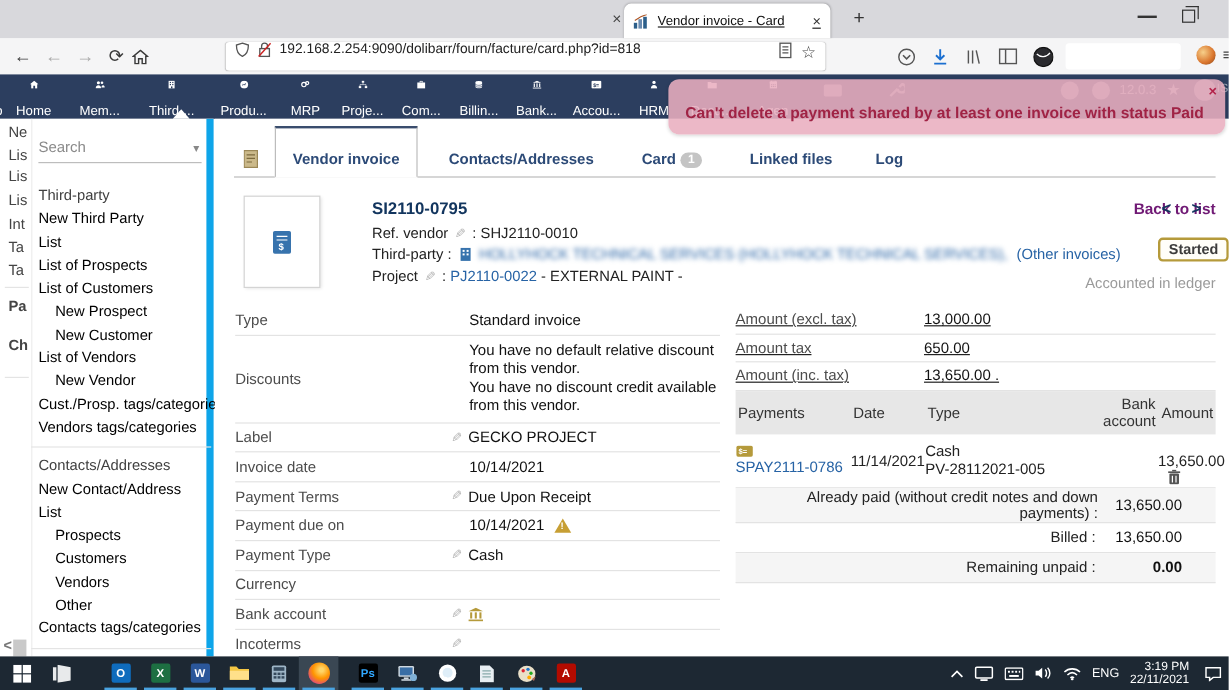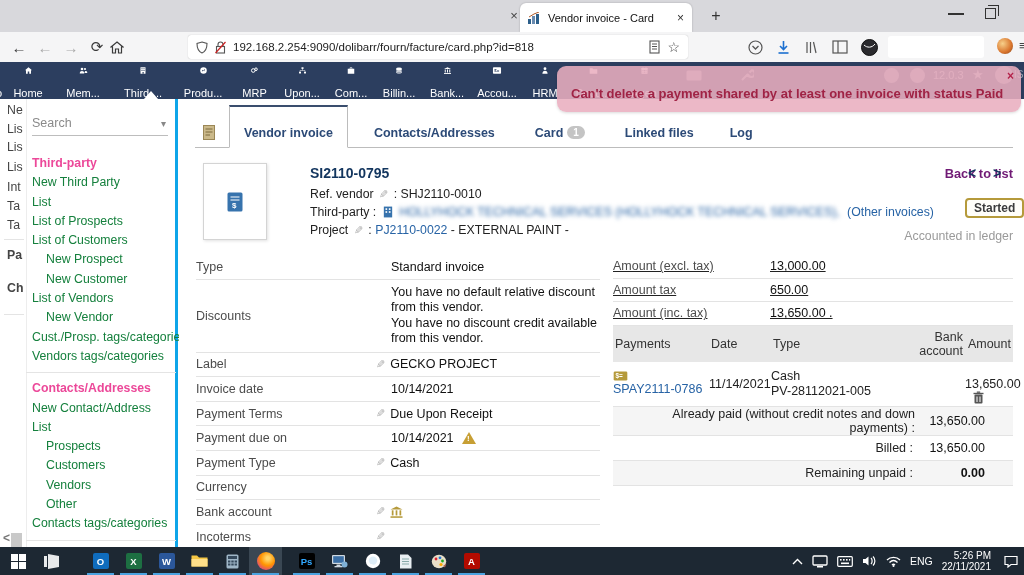--- a/index.html
+++ b/index.html
@@ -3,32 +3,32 @@
 <meta charset="utf-8">
 <style>
   * { margin:0; padding:0; box-sizing:border-box; }
   html,body { width:1024px; height:575px; overflow:hidden; }
   body { font-family:"Liberation Sans",sans-serif; background:#fff; position:relative; font-size:12.5px; color:#222; }
   svg { display:block; }
 
   
   .tabstrip { position:absolute; left:0; top:0; width:1024px; height:32px; background:#d8d8dc; }
   .bg-tab-close { position:absolute; left:505px; top:7px; width:18px; height:18px; color:#444; font-size:13px; text-align:center; line-height:18px; }
-  .tab { position:absolute; left:520px; top:3px; width:172px; height:29px; background:#fff; border-radius:6px 6px 0 0; box-shadow:0 0 2px rgba(0,0,0,.25); display:flex; align-items:center; padding:0 8px; gap:6px; }
+  .tab { position:absolute; left:520px; top:3px; width:172px; height:29px; background:#fff; border-radius:6px 6px 0 0; box-shadow:0 0 2px rgba(0,0,0,.25); display:flex; align-items:center; padding:0 8px; gap:6px;text-decoration:underline; }
   .tab-title { font-size:11px; color:#111; flex:1; white-space:nowrap; overflow:hidden; }
   .tab-close { color:#333; font-size:12px; }
   .new-tab { position:absolute; left:706px; top:6px; width:20px; height:20px; color:#333; font-size:16px; text-align:center; line-height:20px; }
   .win-min { position:absolute; left:948px; top:12px; width:16px; height:3px; border-bottom:2px solid #333; }
   .win-restore { position:absolute; left:985px; top:8px; width:11px; height:11px; border:1.5px solid #333; background:#d8d8dc; }
   .win-restore:before { content:""; position:absolute; left:2px; top:-4px; width:10px; height:10px; border:1.5px solid #333; border-bottom:none; border-left:none; }
 
   .toolbar { position:absolute; left:0; top:32px; width:1024px; height:30px; background:#f5f5f6; display:flex; align-items:center; }
   .nav-btn { width:26px; text-align:center; font-size:15px; color:#3a3a3a; }
   .nav-btn.dim { color:#a9a9a9; }
-  .urlbar { position:absolute; left:188px; top:35px; width:500px; height:24px; background:#fff; border-radius:3px; box-shadow:0 0 1px rgba(0,0,0,.3); display:flex; align-items:center; padding:0 8px; gap:7px; }
+  .urlbar { position:absolute; left:188px; top:35px; width:500px; height:24px; background:#fff; border-radius:3px; box-shadow:0 0 1px rgba(0,0,0,.3); display:flex; align-items:flex-start; padding:0 8px; gap:7px; }
   .url-text { font-size:11.5px; color:#222; flex:1; white-space:nowrap; overflow:hidden; }
   .tool-icons { position:absolute; left:748px; top:35px; height:24px; display:flex; align-items:center; gap:13px; }
   .ext-box { position:absolute; left:888px; top:36px; width:96px; height:22px; background:#fff; border-radius:3px; }
   .fox-ext { position:absolute; left:997px; top:38px; width:16px; height:16px; border-radius:50%; background:radial-gradient(circle at 35% 35%, #f7d08a, #d9742c 60%, #7c4420); }
   .menu-cut { position:absolute; left:1019px; top:38px; width:5px; height:16px; color:#444; font-size:13px; overflow:hidden; }
 
   
   .dolinav { position:absolute; left:0; top:62px; width:1024px; height:37px; background:#2c3e5f; display:flex; }
   .dnav-item { position:relative; display:flex; flex-direction:column; align-items:center; justify-content:flex-start; color:#fff; padding-top:5px; flex:0 0 auto; }
   .dnav-item .lbl { font-size:11px; margin-top:13px; white-space:nowrap; }
@@ -36,30 +36,30 @@
   .tri-up { position:absolute; left:144px; top:91px; width:0; height:0; border-left:7px solid transparent; border-right:7px solid transparent; border-bottom:8px solid #fff; }
   .ghosts { position:absolute; top:62px; left:0; width:1024px; height:37px; color:rgba(255,255,255,.55); }
   .ghosts > * { position:absolute; }
 
   
   .toast { position:absolute; left:557px; top:66px; width:464px; height:46px; background:rgba(233,174,191,.88); border-radius:9px; z-index:30; box-shadow:0 1px 3px rgba(0,0,0,.15); }
   .toast-msg { position:absolute; left:14px; top:20px; width:440px; font-size:13px; font-weight:600; color:#a02345; white-space:nowrap; }
   .toast-close { position:absolute; right:7px; top:3px; color:#b3224a; font-weight:700; font-size:12px; }
 
   
-  .sidebar { position:absolute; left:0; top:99px; width:178px; bottom:28px; background:#fff; border-right:3px solid #0ea5e9; }
+  .sidebar { position:absolute; left:0; top:99px; width:178px; bottom:28px; background:#fff; border-right:6px solid #0ea5e9; }
   .ghostcol { position:absolute; left:0; top:0; width:27px; height:100%; border-right:1px solid #ededed; overflow:hidden; color:#444; }
   .ghostcol span { position:absolute; left:7px; font-size:12.3px; white-space:nowrap; }
   .ghostcol .b { font-weight:700; }
   .ghostcol .gdiv { position:absolute; left:4px; width:20px; border-top:1px solid #e4e4e4; }
   .searchwrap { position:absolute; left:32px; top:17px; width:136px; height:20px; border-bottom:1px solid #bdbdbd; color:#8a8a8a; font-size:12.5px; }
   .searchwrap .car { position:absolute; right:2px; top:2px; color:#888; font-size:10px; }
   .menu { position:absolute; left:32px; top:55px; width:146px; }
-  .mi { height:19.3px; line-height:19.3px; font-size:12.3px; color:#15803d; white-space:nowrap; }
-  .mi.hdr { font-weight:700; color:#ec4899; }
+  .mi { height:19.3px; line-height:19.3px; font-size:12.3px; color:#000000; white-space:nowrap; }
+  .mi.hdr { font-weight:400; color:#404040; }
   .mi.ind { padding-left:14px; }
   .mdiv { border-top:1px solid #e4e4e4; margin:6px 0 6px -6px; width:150px; }
   .side-collapse { position:absolute; left:3px; bottom:2px; color:#777; font-size:12px; font-weight:700; }
   .side-thumb { position:absolute; left:11px; bottom:0; width:11px; height:14px; background:#c9c9c9; }
 
   
   .content { position:absolute; left:179px; top:99px; width:845px; bottom:28px; background:#fff; }
   .tabsrow { position:absolute; left:16px; top:20px; width:818px; height:29px; border-bottom:1px solid #bcbcbc; display:flex; align-items:flex-end; }
   .doctab-icon { margin:0 14px 7px 8px; }
   .ctab { font-size:12.5px; font-weight:700; color:#2c4a77; padding:19px 14px 7px; white-space:nowrap; }
@@ -239,21 +239,21 @@
       </svg>
     <span class="lbl">MRP</span>
   </div>
   <div class="dnav-item" style="width:50px">
     <svg width="15" height="14" viewBox="0 0 15 14">
         <rect x="5.5" y="0.5" width="4" height="3.4" fill="#fff"></rect>
         <rect x="0.5" y="9.5" width="4" height="3.4" fill="#fff"></rect>
         <rect x="10.5" y="9.5" width="4" height="3.4" fill="#fff"></rect>
         <path d="M7.5 4 V7 M2.5 9.5 V7 H12.5 V9.5" stroke="#fff" fill="none"></path>
       </svg>
-    <span class="lbl">Upon...</span>
+    <span class="lbl">Proje...</span>
   </div>
   <div class="dnav-item" style="width:48px">
     <svg width="14" height="14" viewBox="0 0 14 14">
         <rect x="0.5" y="3.5" width="13" height="10" fill="#fff"></rect>
         <path d="M5 3.5 V1.5 H9 V3.5" stroke="#fff" stroke-width="1.4" fill="none"></path>
       </svg>
     <span class="lbl">Com...</span>
   </div>
   <div class="dnav-item" style="width:48px">
     <svg width="14" height="14" viewBox="0 0 14 14">
@@ -666,20 +666,20 @@
     <svg width="15" height="12" viewBox="0 0 15 12">
         <path d="M1 4 H3.5 L6.5 1.5 V10.5 L3.5 8 H1 Z" fill="#fff"></path>
         <path d="M9 3 C10.5 4.5 10.5 7.5 9 9 M11 1.5 C13.5 4 13.5 8 11 10.5" stroke="#fff" fill="none" stroke-width="1.2"></path>
       </svg>
     <svg width="15" height="11" viewBox="0 0 15 11">
         <path d="M1 4 C4.5 0.5 10.5 0.5 14 4 M3.5 6.5 C6 4 9 4 11.5 6.5 M6 9 C7 8 8 8 9 9" stroke="#fff" fill="none" stroke-width="1.3"></path>
         <circle cx="7.5" cy="10" r="1" fill="#fff"></circle>
       </svg>
     <span class="txt">ENG</span>
     <div class="clock">
-      <div>5:26 PM</div>
+      <div>3:19 PM</div>
       <div>22/11/2021</div>
     </div>
     <svg width="14" height="13" viewBox="0 0 14 13" style="margin-left:4px">
         <path d="M1 1.5 H13 V9.5 H7 L4 12 V9.5 H1 Z" fill="none" stroke="#fff" stroke-width="1.2"></path>
       </svg>
   </div>
 </div>
 
 </body></html>

